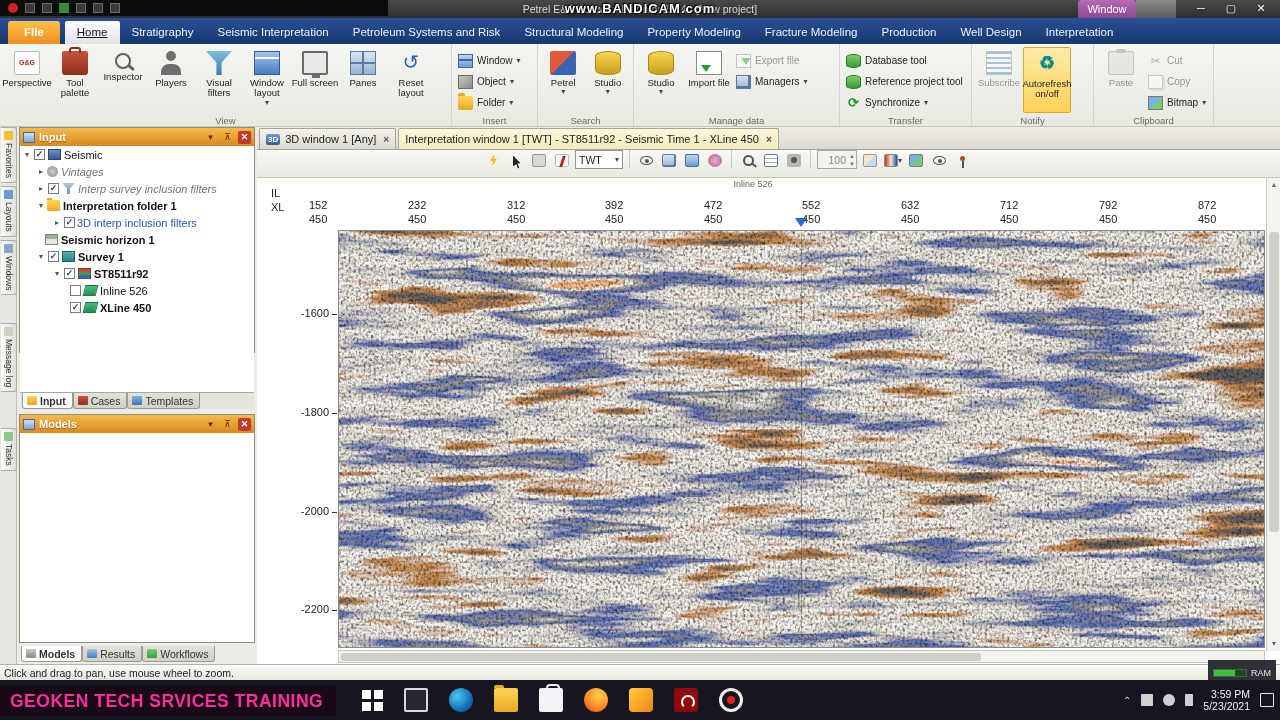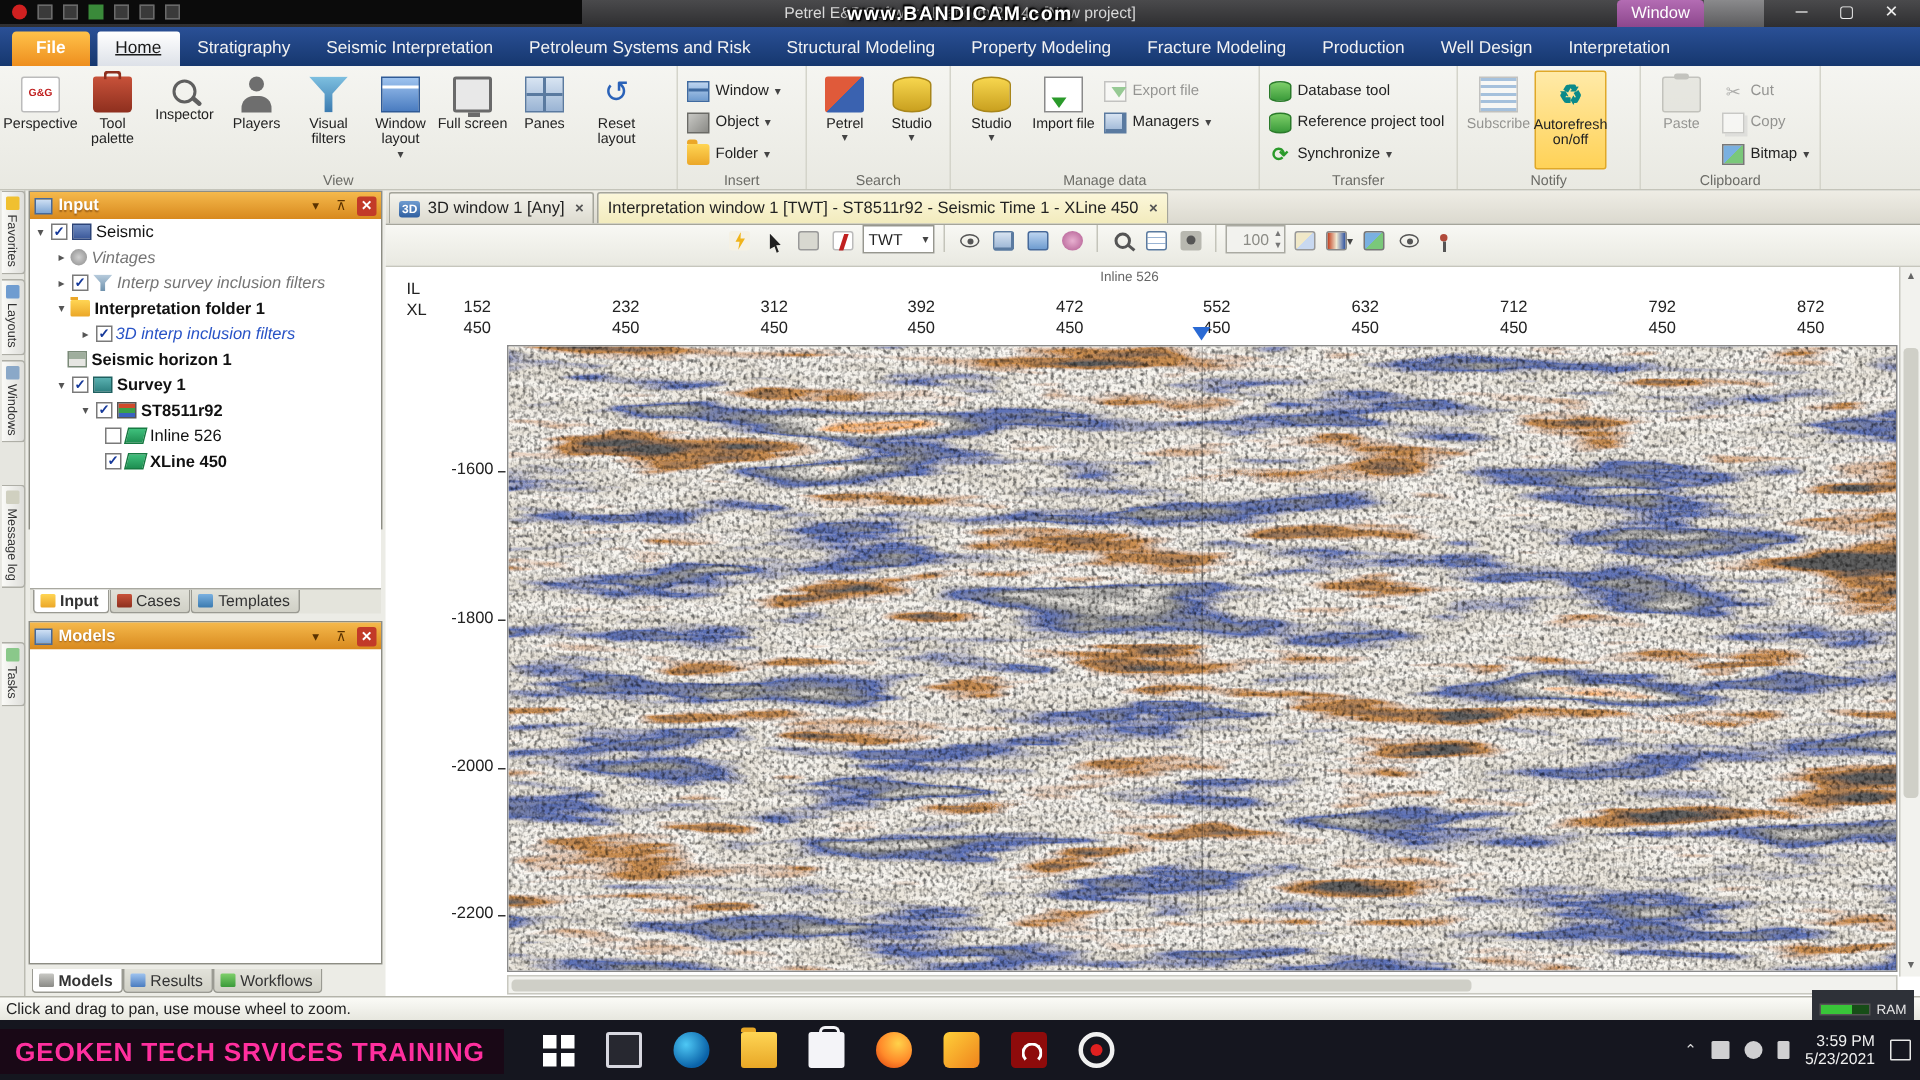--- a/index.html
+++ b/index.html
@@ -100,21 +100,21 @@
   .ti-circle { background:radial-gradient(#cfcfcf,#8a8a8a); border-radius:50%; width:11px; }
   .ti-filt { background:linear-gradient(#b8ccdd,#6f92ad); clip-path:polygon(0 0,100% 0,62% 50%,62% 100%,38% 100%,38% 50%); }
   .ti-folder { background:linear-gradient(#ffd554,#eba728); border-radius:1px; }
   .ti-folder::before { content:""; position:absolute; top:-2px; left:0; width:5px; height:2px; background:#eba728; }
   .ti-horizon { background:linear-gradient(180deg,#9fae9d 0 45%,#e6e6e2 45%); border:1px solid #7a8a78; }
   .ti-survey { background:linear-gradient(#59b0b0,#2e8181); border:1px solid #1f6060; }
   .ti-layers { background:linear-gradient(180deg,#d04a2a 0 34%,#3aa04a 34% 67%,#3a62c0 67%); border:1px solid #555; }
   .ti-slab { background:linear-gradient(#3fc07c,#1f8f52); border:1px solid #177a42; transform:skewX(-14deg); }
   .lbl-bold { font-weight:bold; }
   .lbl-it-gray { font-style:italic; color:#757575; }
-  .lbl-it-blue { font-style:italic; color:#2853c6; }
+  .lbl-it-blue { color:#2853c6; }
   .ptabs { display:flex; align-items:flex-end; height:17px; background:#e4e4dc; border-top:1px solid #a8a8a0; padding-left:2px; }
   .ptab { display:flex; align-items:center; gap:3px; font-size:10.5px; color:#333; padding:1px 6px 1px 4px; border:1px solid #9a9a92; border-top:none; background:linear-gradient(#e2e2da,#d0d0c6); border-radius:0 0 3px 3px; height:16px; }
   .ptab.active { background:#fff; font-weight:bold; }
   .ptab .pticon { width:10px; height:9px; border-radius:1px; }
   .bottom-tabs { position:absolute; left:2px; bottom:1px; width:236px; height:17px; display:flex; align-items:flex-start; background:#ECECE6; padding-left:2px; }
 
   
   .doc-tabbar { position:absolute; left:257px; top:127px; width:1023px; height:23px; background:linear-gradient(#efede5,#dbd9cf); border-bottom:1px solid #a5a59b; display:flex; align-items:flex-end; padding-left:2px; z-index:8; }
   .doctab { height:21px; display:flex; align-items:center; gap:5px; padding:0 6px; font-size:11px; color:#222; background:linear-gradient(#f4f3ec,#dcdacf); border:1px solid #a5a59b; border-bottom:none; margin-right:2px; border-radius:2px 2px 0 0; white-space:nowrap; }
   .doctab.active { background:linear-gradient(#fcf7da,#f2ebbd); }

